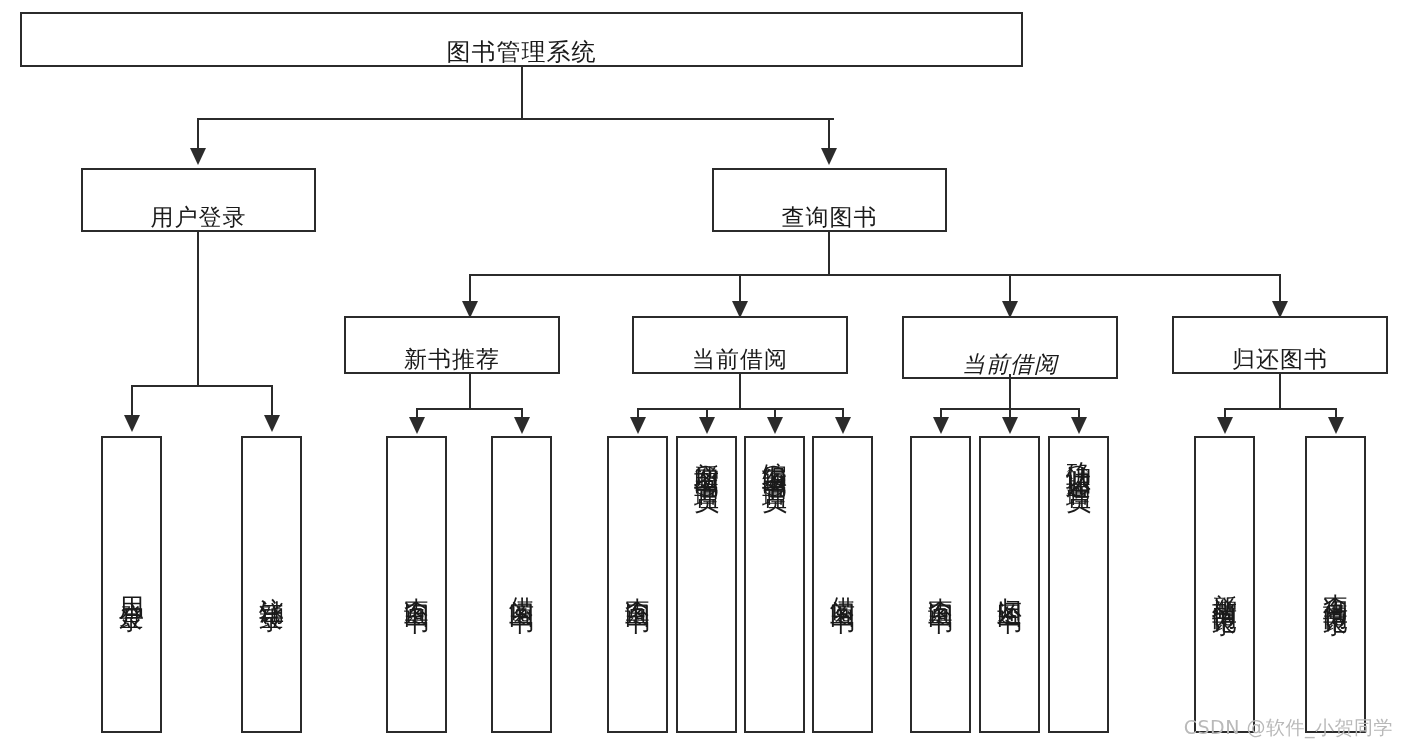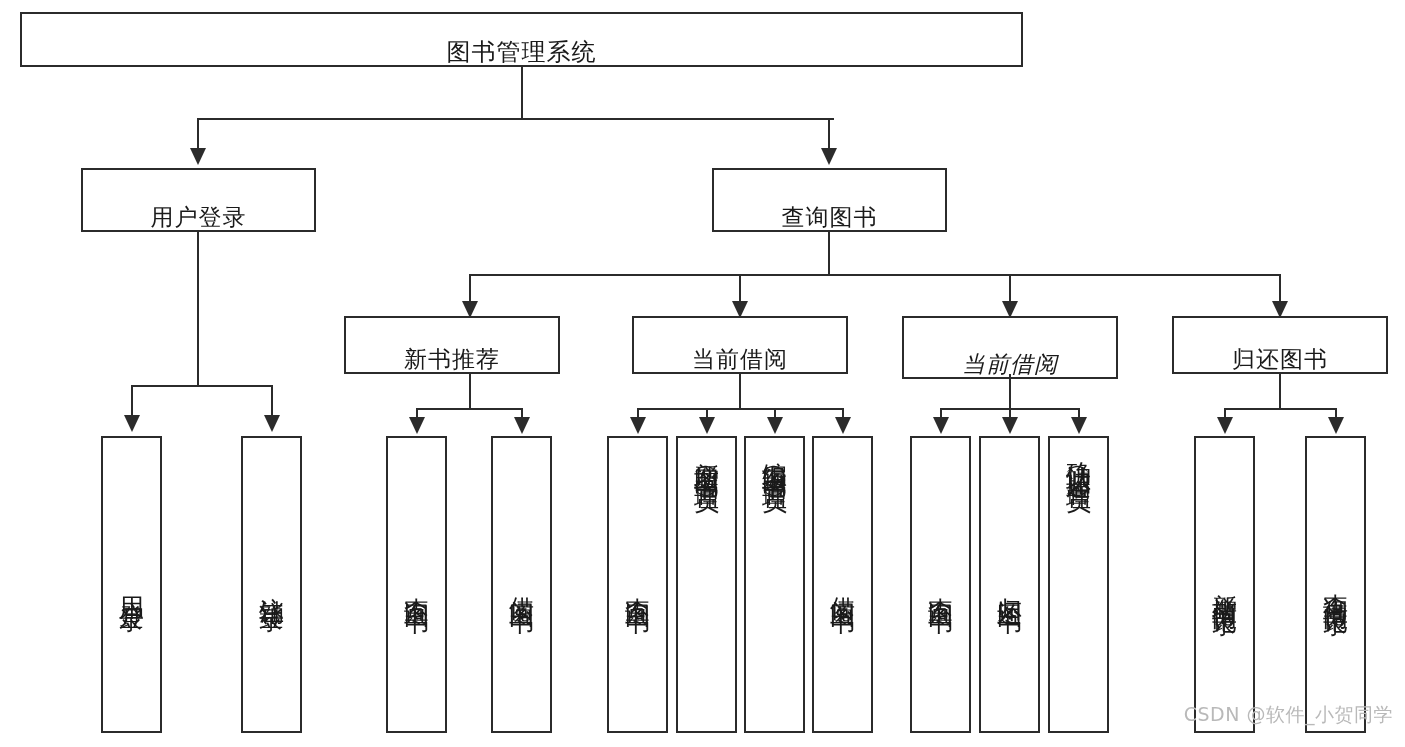--- a/index.html
+++ b/index.html
@@ -73,21 +73,21 @@
     width: 0;
     height: 0;
     border-left: 8px solid transparent;
     border-right: 8px solid transparent;
     border-top: 17px solid #2b2b2b;
   }
   
   #watermark {
     position: absolute;
     right: 12px;
-    bottom: 19px;
+    bottom: 6px;
     color: #b9b9b9;
     font-size: 19px;
     white-space: nowrap;
     letter-spacing: 0.5px;
   }
 </style>
 </head>
 <body>
 
 <div id="canvas">

